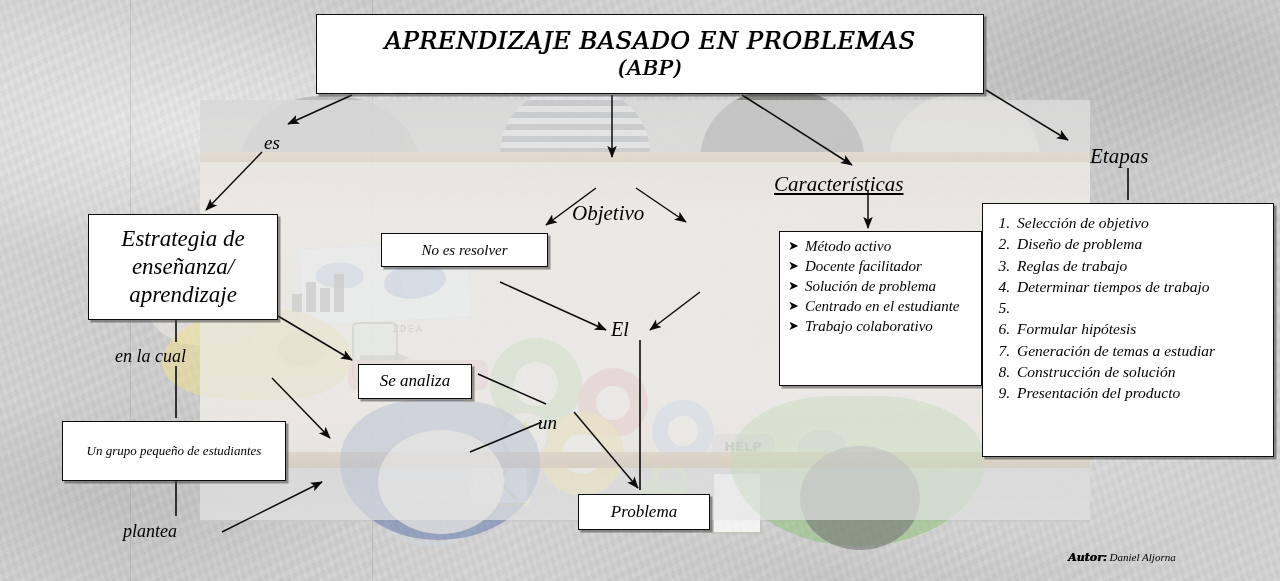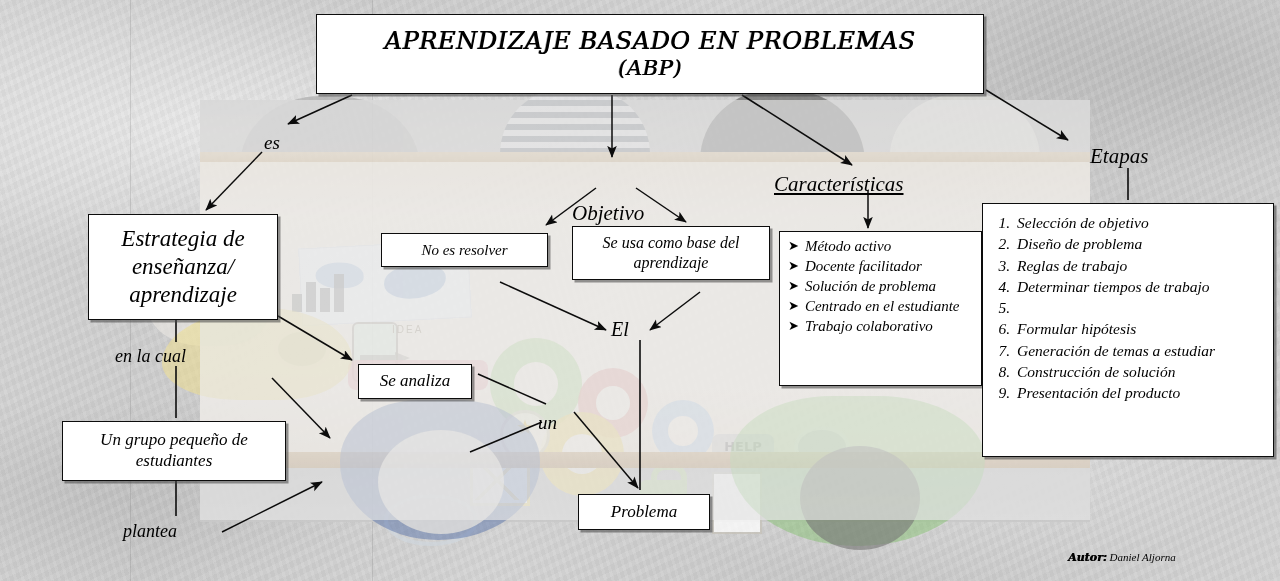--- a/index.html
+++ b/index.html
@@ -64,21 +64,21 @@
   .teamwork{
     position:absolute;left:148px;top:198px;width:140px;height:30px;border-radius:8px;
     background:#efb9bd;opacity:.72;color:#fff;font-family:"DejaVu Sans",sans-serif;
     font-weight:bold;font-size:15px;letter-spacing:1px;text-align:center;line-height:30px;
   }
   .helpbadge{
     position:absolute;left:512px;top:272px;width:62px;height:26px;border-radius:7px;
     background:#c9c9c9;opacity:.7;color:#6d6d6d;font-family:"DejaVu Sans",sans-serif;
     font-weight:bold;font-size:13px;text-align:center;line-height:26px;
   }
-  .ideatxt{position:absolute;left:192px;top:162px;color:#a79c8b;font-family:Liberation Sans, sans-serif;font-size:10px;letter-spacing:2px;opacity:.85;}
+  .ideatxt{position:absolute;left:192px;top:162px;color:#a79c8b;font-family:Liberation Mono, monospace;font-size:10px;letter-spacing:2px;opacity:.85;}
   .worldmap{position:absolute;left:100px;top:82px;width:170px;height:78px;background:#f4f6fb;opacity:.85;transform:rotate(-3deg);box-shadow:0 0 0 1px #dfe4ea inset;}
   .worldmap:before{content:"";position:absolute;left:16px;top:16px;width:48px;height:26px;background:#b9cde6;border-radius:46% 54% 38% 52%;}
   .worldmap:after{content:"";position:absolute;left:84px;top:22px;width:62px;height:34px;background:#a9c2df;border-radius:52% 40% 56% 44%;}
   .phone{position:absolute;left:152px;top:160px;width:42px;height:56px;border:2px solid #b6b0a6;border-radius:6px;background:#e6efe2;opacity:.85;}
   .mouse{position:absolute;left:78px;top:170px;width:48px;height:34px;border-radius:50%;background:#cfcdc8;opacity:.9;box-shadow:0 0 0 4px #f1ece2;}
   .mouse2{position:absolute;left:598px;top:268px;width:48px;height:34px;border-radius:50%;background:#cfcdc8;opacity:.9;box-shadow:0 0 0 4px #f1ece2;}
   .envelope{position:absolute;left:270px;top:300px;width:54px;height:38px;border:3px solid #f0d982;background:#fff;opacity:.8;}
   .envelope:before{content:"";position:absolute;left:-3px;top:-3px;width:54px;height:38px;
     background:linear-gradient(135deg,transparent 46%,#f0d982 46%,#f0d982 52%,transparent 52%),
                linear-gradient(225deg,transparent 46%,#f0d982 46%,#f0d982 52%,transparent 52%);}
@@ -113,21 +113,21 @@
     font-weight:normal;font-style:italic;font-size:24px;letter-spacing:.6px;
     text-shadow:0.6px 0 0 #000, -0.6px 0 0 rgba(0,0,0,.35);
     flex-direction:column;
   }
   .title-box .l2{font-size:21px;}
 
   .b-estrategia{left:88px; top:214px;width:188px;height:104px;font-size:23px;}
   .b-noes      {left:381px;top:233px;width:165px;height:32px;font-size:15px;}
   .b-sebase    {left:572px;top:226px;width:196px;height:52px;font-size:16px;}
   .b-seanaliza {left:358px;top:364px;width:112px;height:33px;font-size:17px;}
-  .b-grupo     {left:62px; top:421px;width:222px;height:58px;font-size:17px;}
+  .b-grupo     {left:62px; top:421px;width:222px;height:58px;font-size:13px;}
   .b-solucion  {left:312px;top:442px;width:154px;height:37px;font-size:17px;}
   .b-problema  {left:578px;top:494px;width:130px;height:34px;font-size:17px;}
 
   .b-caracteristicas{
     left:779px;top:231px;width:203px;height:155px;
     display:block;text-align:left;padding:6px 6px 0 8px;box-sizing:border-box;font-size:15px;
   }
   .b-etapas{
     left:982px;top:203px;width:292px;height:254px;
     display:block;text-align:left;padding:10px 8px 0 10px;box-sizing:border-box;font-size:15.5px;
@@ -278,21 +278,20 @@
     <div class="lbl l-objetivo">Objetivo</div>
     <div class="lbl l-caract">Características</div>
     <div class="lbl l-etapas">Etapas</div>
     <div class="lbl l-enlacual">en la cual</div>
     <div class="lbl l-plantea">plantea</div>
     <div class="lbl l-el">El</div>
     <div class="lbl l-un">un</div>
 
     <div class="box b-estrategia">Estrategia de enseñanza/ aprendizaje</div>
     <div class="box b-noes">No es resolver</div>
-    <div class="box b-sebase">Se usa como base del aprendizaje</div>
     <div class="box b-seanaliza">Se analiza</div>
     <div class="box b-grupo">Un grupo pequeño de estudiantes</div>
     <div class="box b-problema">Problema</div>
 
     <div class="box b-caracteristicas">
       <ul class="bullist" id="caract-list">
           <li>
             <span class="mk">➤</span>
             <span>Método activo</span>
           </li>

